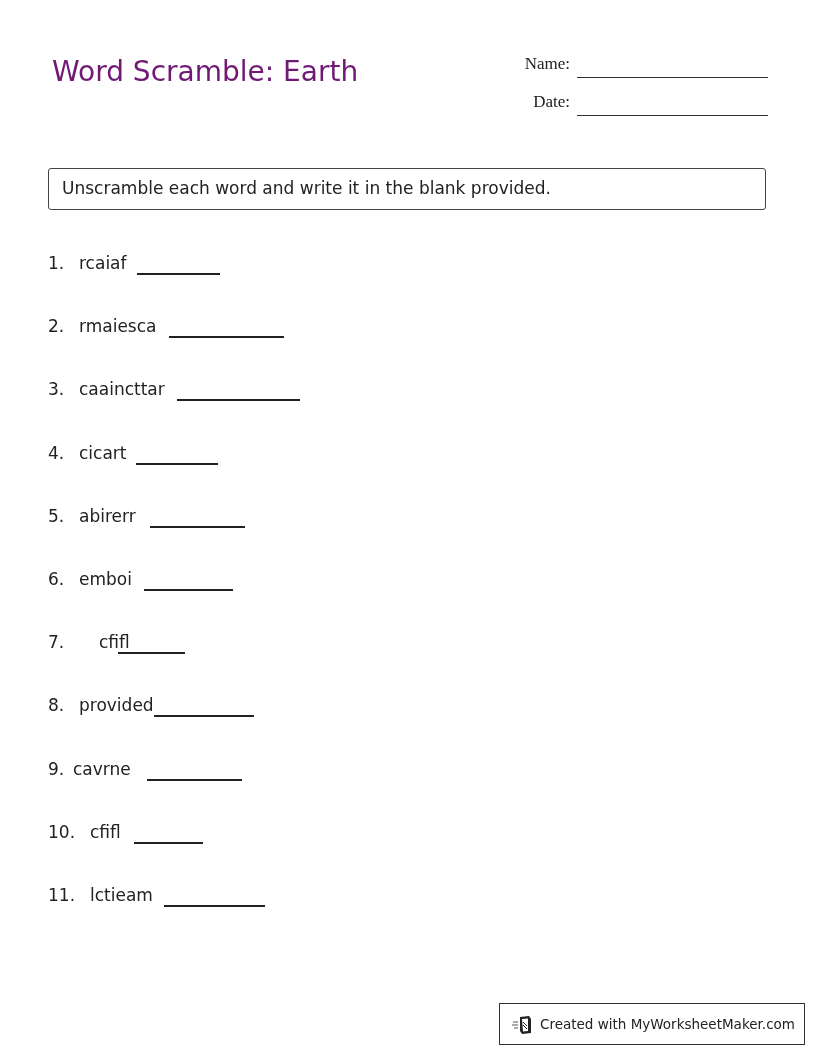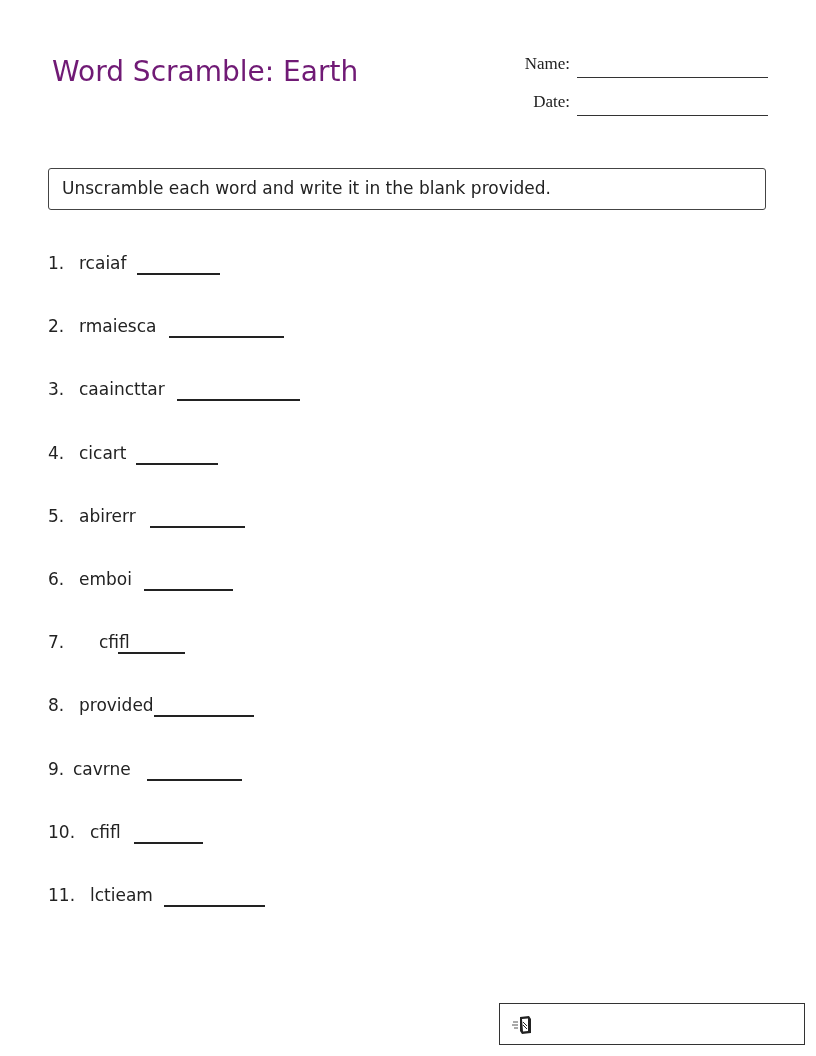--- a/index.html
+++ b/index.html
@@ -98,13 +98,14 @@
     <svg width="22" height="22" viewBox="0 0 22 22">
       <line x1="1" y1="8" x2="6" y2="8" stroke="#555" stroke-width="1"></line>
       <line x1="0" y1="11" x2="6" y2="11" stroke="#555" stroke-width="1"></line>
       <line x1="2" y1="14" x2="6" y2="14" stroke="#555" stroke-width="1"></line>
       <path d="M8 3 L17 2 L19 5 L19 19 L10 20 L8 17 Z" fill="#222"></path>
       <path d="M10 5 L16 4.5 L16 17 L11 17.5 Z" fill="#fff"></path>
       <line x1="11" y1="8" x2="15" y2="12" stroke="#222" stroke-width="1"></line>
       <line x1="11" y1="11" x2="15" y2="15" stroke="#222" stroke-width="1"></line>
     </svg>
   </span>
+  <span class="ftext">Created with MyWorksheetMaker.com</span>
 </div>
 
 </body></html>

